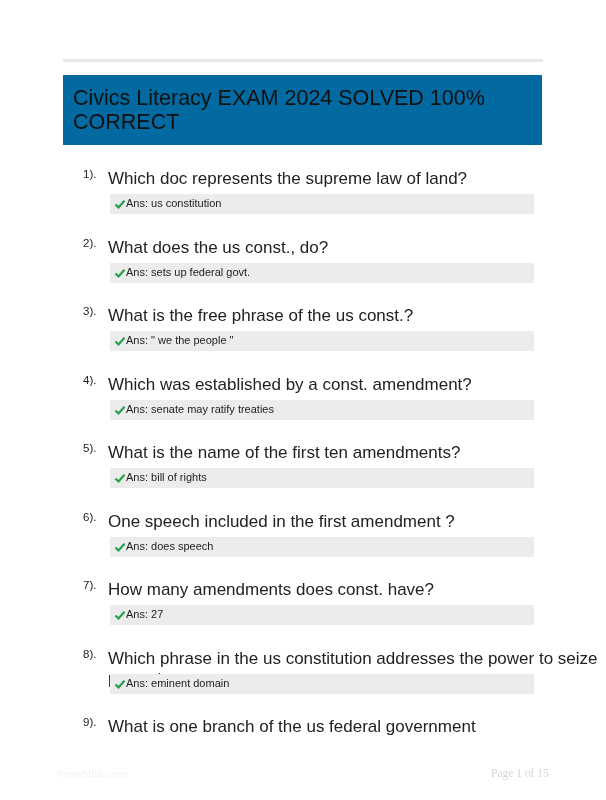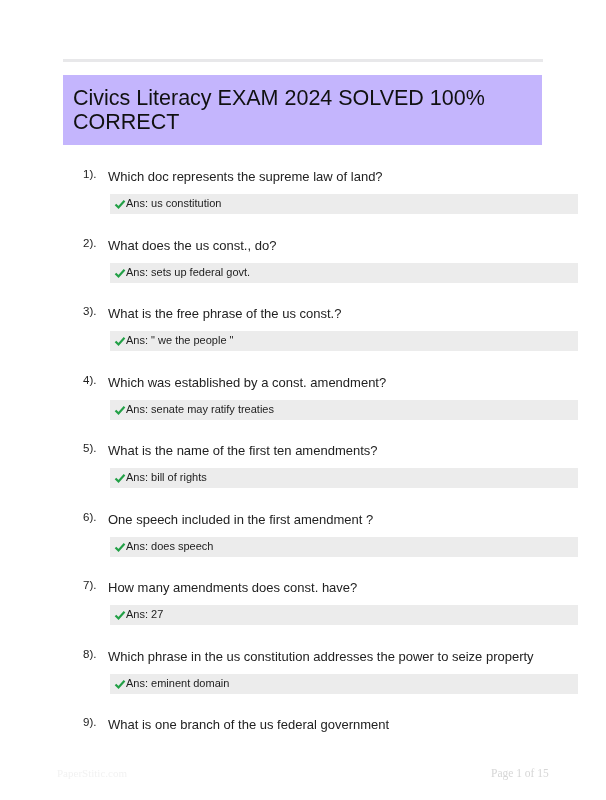--- a/index.html
+++ b/index.html
@@ -1,23 +1,23 @@
 <!DOCTYPE html>
 <html><head>
 <meta charset="utf-8">
 <style>
   html, body { margin:0; padding:0; background:#ffffff; }
   body { width:606px; height:800px; position:relative; overflow:hidden; font-family:"Liberation Sans", sans-serif; color:#1a1a1a; }
   .top-rule { position:absolute; left:63px; top:59px; width:480px; height:3px; background:#e8e8ea; }
-  .title-box { position:absolute; left:63px; top:75px; width:479px; height:70px; background:#c4b5fd; }
+  .title-box { position:absolute; left:63px; top:75px; width:479px; height:70px; background:#0369a1; }
   .title-text { position:absolute; left:10px; top:11px; width:440px; font-size:21.5px; line-height:24px; color:#111; }
   .qa { position:absolute; left:0; width:606px; }
   .qnum { position:absolute; left:83px; top:0; font-size:11.5px; color:#222; }
-  .qtext { position:absolute; left:108px; top:1px; font-size:13px; color:#222; }
-  .ans { position:absolute; left:110px; top:26px; width:424px; height:20px; background:#ececec;padding-left:44px; }
+  .qtext { position:absolute; left:108px; top:1px; font-size:17px; color:#222; }
+  .ans { position:absolute; left:110px; top:26px; width:424px; height:20px; background:#ececec; }
   .check { position:absolute; left:4px; top:4px; width:12px; height:12px; }
   .atext { position:absolute; left:16px; top:3px; font-size:11px; color:#222; }
   .footer-left { position:absolute; left:57px; top:767px; font-size:11px; color:#f2f2f2; font-family:"Liberation Serif", serif; }
   .footer-right { position:absolute; left:491px; top:767px; font-size:11.5px; color:#d6d6d6; font-family:"Liberation Serif", serif; }
 </style>
 </head>
 <body>
 
 <div class="top-rule"></div>
 

